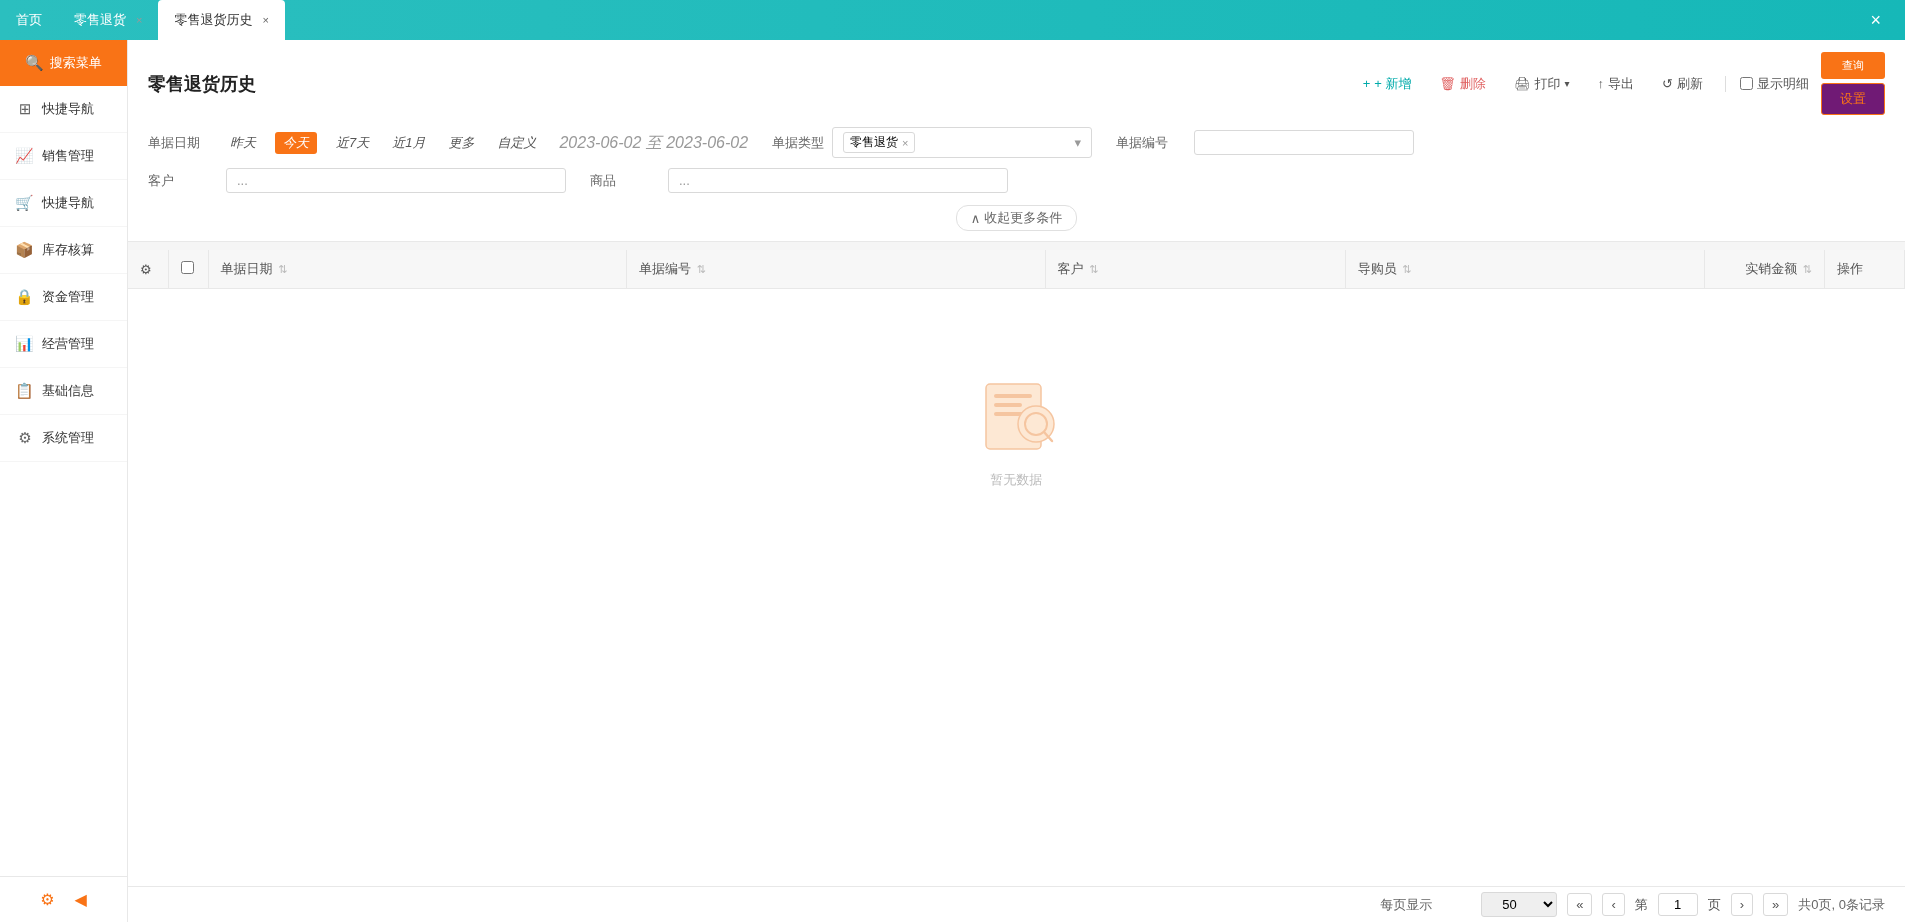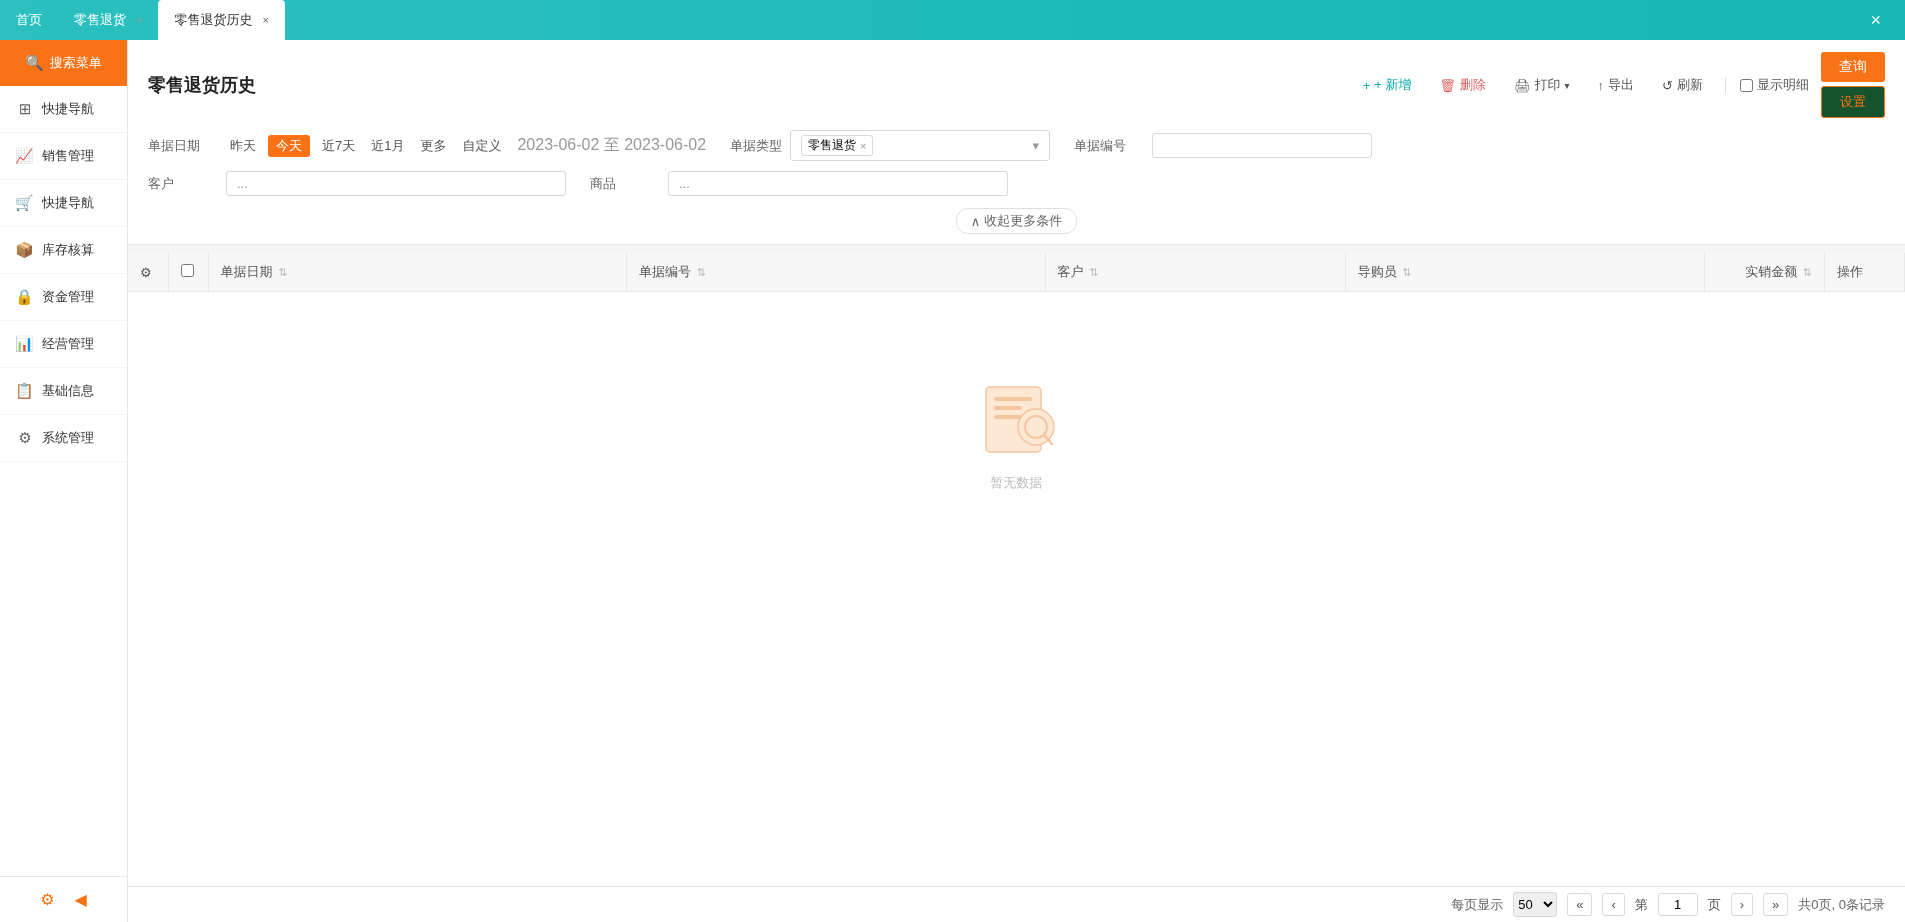--- a/index.html
+++ b/index.html
@@ -168,24 +168,24 @@
     .btn-print { color: #555; }
     .btn-export { color: #555; }
     .btn-refresh { color: #555; }
     .btn-query {
       background: #f97316;
       color: #fff;
       border: none;
       padding: 6px 18px;
       border-radius: 3px;
       cursor: pointer;
-      font-size: 14px;
+      font-size: 11px;
     }
     .btn-settings {
-      background: #14532d;
+      background: #701a75;
       color: #f97316;
       border: 1px solid #f97316;
       padding: 6px 18px;
       border-radius: 3px;
       cursor: pointer;
       font-size: 13px;
     }
     .show-detail-label {
       font-size: 13px;
       color: #555;
@@ -208,23 +208,24 @@
       margin-bottom: 10px;
     }
     .filter-label {
       font-size: 13px;
       color: #666;
       width: 70px;
       flex-shrink: 0;
     }
     .filter-date-options {
       display: flex;
-      align-items: flex-start;
-      gap: 8px;
-      font-size: 13px;
+      align-items: flex-end;
+      gap: 15px;
+      font-size: 13px;
+      font-style: italic;
     }
     .date-opt {
       color: #555;
       cursor: pointer;
       padding: 2px 4px;
     }
     .date-opt.active {
       background: #f97316;
       color: #fff;
       border-radius: 3px;
@@ -370,23 +371,24 @@
       padding: 0 20px;
       gap: 10px;
       font-size: 13px;
       color: #555;
       flex-shrink: 0;
     }
     .page-size-label { color: #666; }
     .page-size-select {
       border: 1px solid #d9d9d9;
       border-radius: 3px;
-      padding: 3px 0;
-      font-size: 13px;
-      cursor: pointer;
+      padding: 3px 16px;
+      font-size: 13px;
+      cursor: pointer;
+      margin-left: 39px;
     }
     .page-nav-btn {
       border: 1px solid #d9d9d9;
       background: #fff;
       border-radius: 3px;
       padding: 3px 8px;
       cursor: pointer;
       color: #555;
       font-size: 13px;
     }

